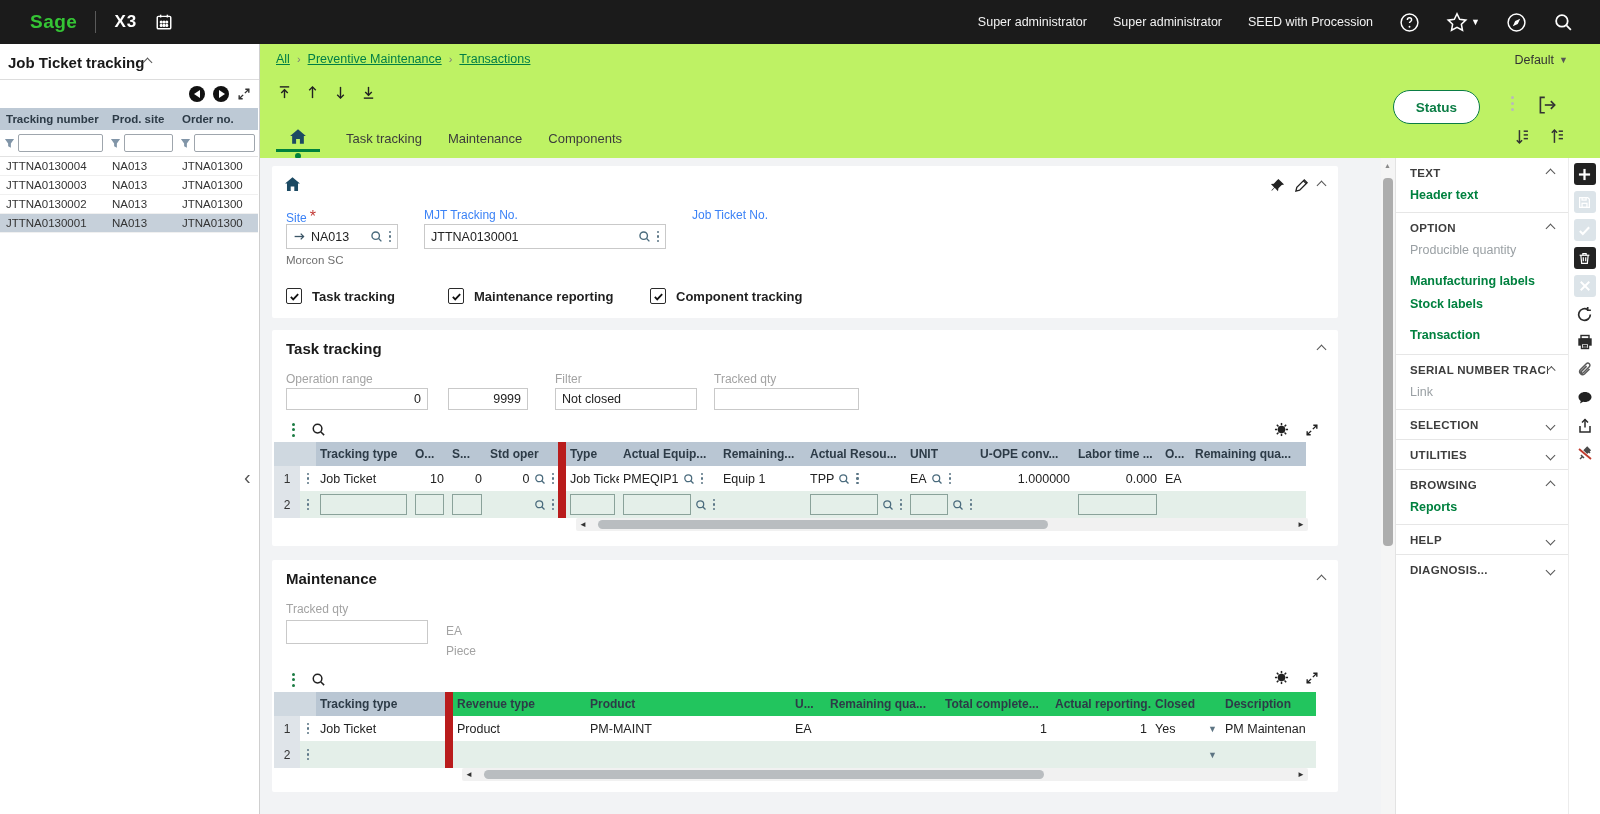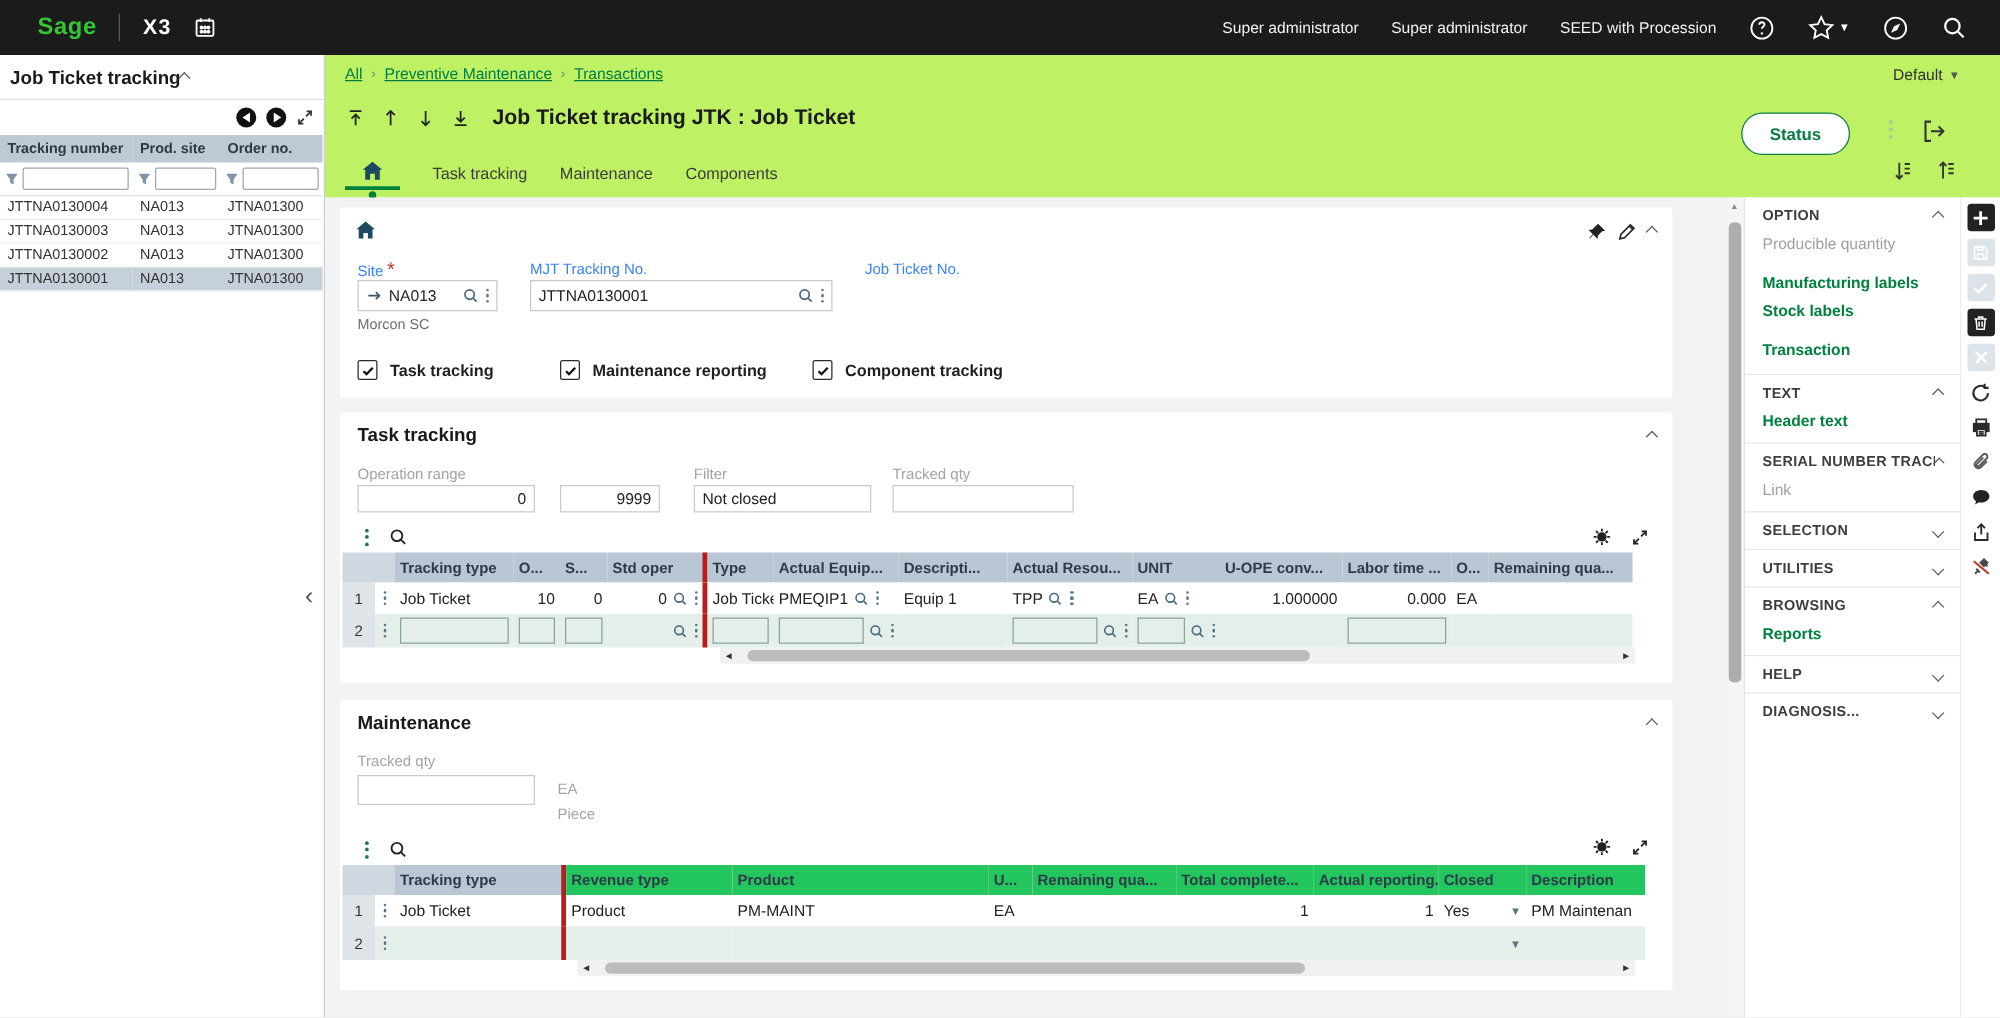--- a/index.html
+++ b/index.html
@@ -88,21 +88,21 @@
       padding:0 4px;height:24px;white-space:nowrap;overflow:hidden;}
   .th.lighter{background:#22c55e;}
   .th.corner{background:#cfd8e0;}
   .td{font-size:12.5px;color:#222;display:flex;align-items:center;padding:0 4px;height:25px;background:#fff;
       white-space:nowrap;overflow:hidden;}
   .td.right{justify-content:flex-end;}
   .tnum{background:#dfe4e9;display:flex;align-items:center;justify-content:center;font-size:12px;color:#333;}
   .tdots{display:flex;align-items:center;justify-content:center;background:#fff;}
   .erow{background:#e4efe9 !important;height:27px;}
   .ebox{flex:1;height:21px;border:1px solid #8aa29a;min-width:8px;}
-  .gdiv{border-right:4px solid #b91c1c;}
+  .gdiv{border-right:8px solid #b91c1c;}
   .hscroll{position:absolute;height:13px;background:#f1f1f1;display:flex;align-items:center;border-radius:2px;}
   .sarr{width:14px;font-size:8px;color:#333;text-align:center;flex:none;cursor:pointer;}
   .strack{position:relative;flex:1;height:13px;}
   .sthumb{position:absolute;top:2px;height:9px;background:#b9bdc0;border-radius:5px;cursor:grab;}
   .ddcaret{color:#5d7483;font-size:9px;margin-left:auto;}
 
   
   .vscroll{position:absolute;left:1381px;top:158px;width:14px;height:656px;background:#f5f5f5;}
   .vs-arrow{position:absolute;left:3px;top:4px;font-size:7px;color:#8a8a8a;}
   .vs-thumb{position:absolute;left:2px;top:20px;width:10px;height:368px;background:#adadad;border-radius:4px;cursor:grab;}
@@ -273,21 +273,20 @@
             <path d="M4.5 10.5L8 14l3.5-3.5"></path>
           </svg>
       </span>
       <span class="nav-ic">
         <svg width="15" height="15" viewBox="0 0 16 16" fill="none" stroke="#222" stroke-width="1.5">
             <line x1="8" y1="2" x2="8" y2="11"></line>
             <path d="M4.5 7.5L8 11l3.5-3.5"></path>
             <line x1="3" y1="14" x2="13" y2="14"></line>
           </svg>
       </span>
-      <span class="ptitle">Job Ticket tracking JTK : Job Ticket</span>
     </div>
 
     <div class="statusbtn">
       <span>Status</span>
     </div>
     <div class="hdots">
         <i></i>
         <i></i>
         <i></i>
       </div>
@@ -467,21 +466,21 @@
       </div>
 
       <div class="tt-grid abs" style="left:2px;top:112px">
         <div class="th corner" style="grid-column:span 2"></div>
         <div class="th">Tracking type</div>
         <div class="th">O...</div>
         <div class="th">S...</div>
         <div class="th gdiv">Std oper</div>
         <div class="th">Type</div>
         <div class="th">Actual Equip...</div>
-        <div class="th">Descripti...</div>
+        <div class="th">Remaining...</div>
         <div class="th">Actual Resou...</div>
         <div class="th">UNIT</div>
         <div class="th">U-OPE conv...</div>
         <div class="th">Labor time ...</div>
         <div class="th">O...</div>
         <div class="th">Remaining qua...</div>
 
         <div class="tnum">1</div>
         <div class="tdots">
             <span class="vdots">
@@ -758,34 +757,34 @@
   </div>
 
   <div class="vscroll">
     <div class="vs-arrow">▲</div>
     <div class="vs-thumb"></div>
   </div>
 
   <div class="rpanel">
     <div class="rsec">
       <div class="rsec-head">
+        <span class="rsec-title">TEXT</span>
+        <span class="chev up"></span>
+      </div>
+      <div class="ritem green" style="margin-bottom:2px">Header text</div>
+    </div>
+    <div class="rsec">
+      <div class="rsec-head">
         <span class="rsec-title">OPTION</span>
         <span class="chev up"></span>
       </div>
       <div class="ritem gray">Producible quantity</div>
       <div class="ritem green" style="margin-top:17px">Manufacturing labels</div>
       <div class="ritem green">Stock labels</div>
       <div class="ritem green" style="margin-top:17px;margin-bottom:4px">Transaction</div>
-    </div>
-    <div class="rsec">
-      <div class="rsec-head">
-        <span class="rsec-title">TEXT</span>
-        <span class="chev up"></span>
-      </div>
-      <div class="ritem green" style="margin-bottom:2px">Header text</div>
     </div>
     <div class="rsec">
       <div class="rsec-head">
         <span class="rsec-title">SERIAL NUMBER TRACEA...</span>
         <span class="chev up"></span>
       </div>
       <div class="ritem gray" style="margin-bottom:2px">Link</div>
     </div>
     <div class="rsec">
       <div class="rsec-head">

